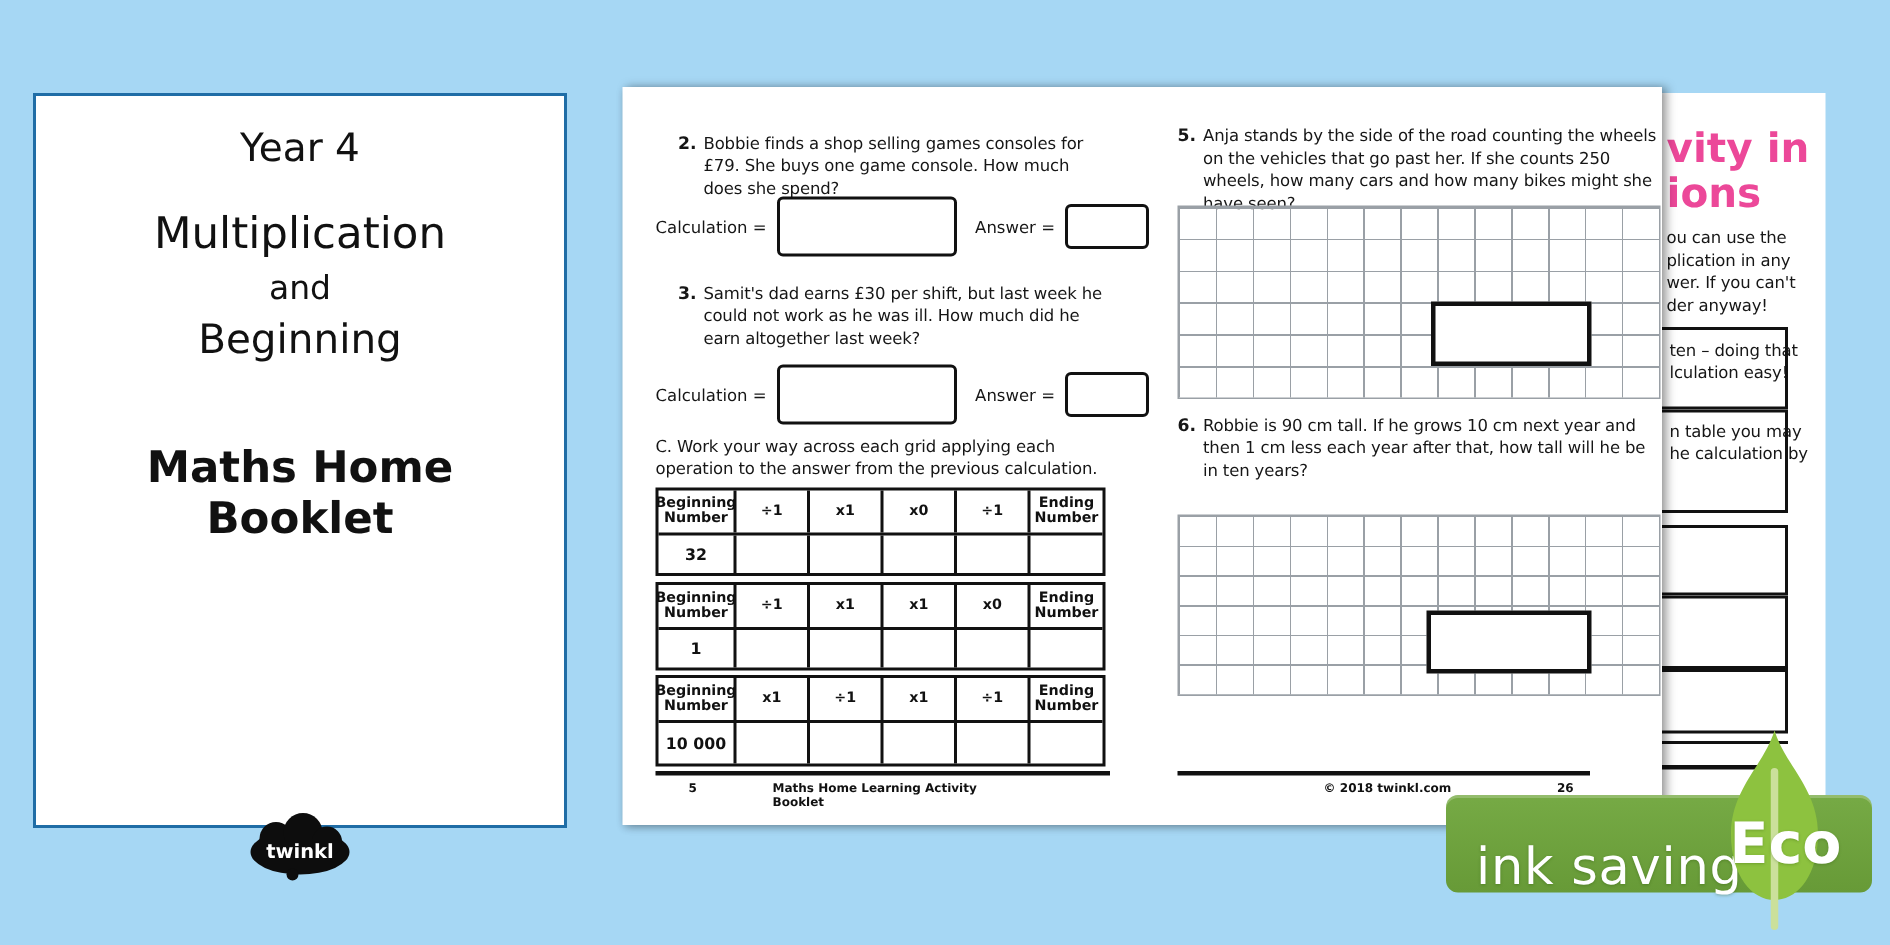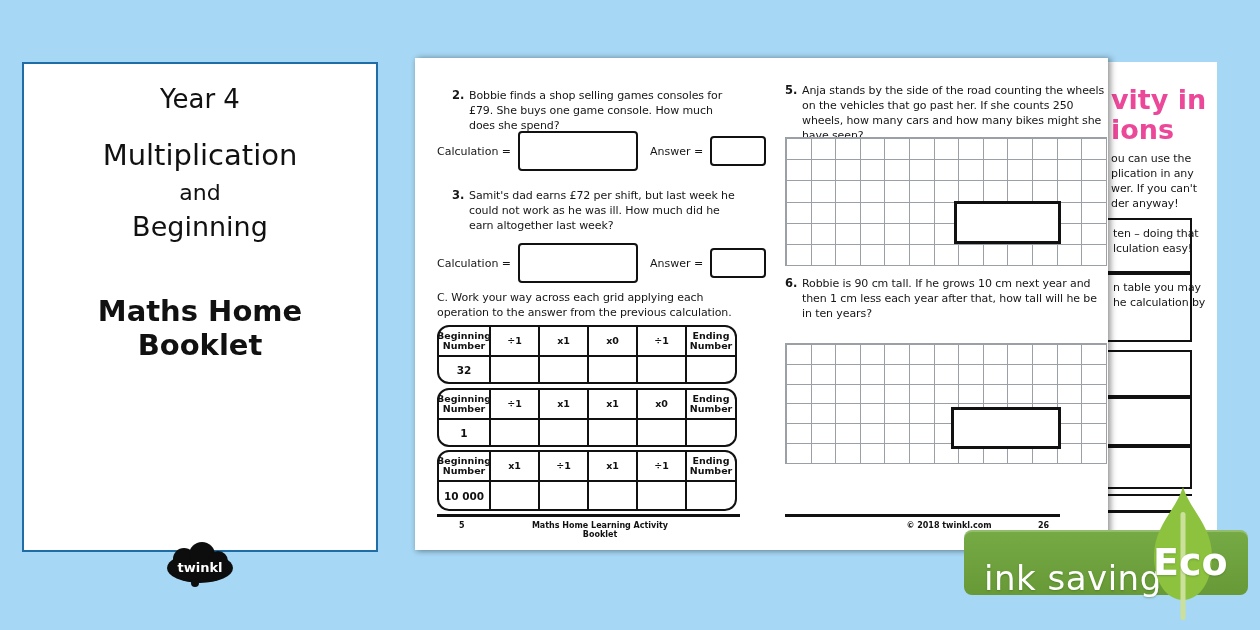--- a/index.html
+++ b/index.html
@@ -27,21 +27,21 @@
   .qnum{font-weight:bold;font-size:11.5px;width:17px;flex:none;line-height:15px;}
   .qtext{font-size:11px;line-height:15px;letter-spacing:-.1px;font-weight:500;}
   .calcrow{position:absolute;display:flex;align-items:center;color:#161616;}
   .calclabel{font-size:11px;margin-right:7px;}
   .calcbox{width:116px;height:36px;border:2.5px solid #111;border-radius:4px;background:#fff;}
   .anslabel{font-size:11px;margin:0 7px 0 12px;}
   .ansbox{width:52px;height:26px;border:2px solid #111;border-radius:4px;background:#fff;}
   .sectionc{position:absolute;left:437px;top:290px;width:320px;font-size:11px;line-height:15px;letter-spacing:-.1px;color:#161616;}
 
   
-  .ctable{position:absolute;left:437px;width:300px;border:2px solid #111;border-radius:12px;box-sizing:border-box;background:#fff;}
+  .ctable{position:absolute;left:437px;width:300px;border:2px solid #111;border-radius:0;box-sizing:border-box;background:#fff;}
   .ctr{display:flex;}
   .cth{height:28px;border-bottom:2px solid #111;}
   .ctv{height:25px;}
   .ctd{box-sizing:border-box;border-left:2px solid #111;display:flex;align-items:center;justify-content:center;text-align:center;font-size:9.5px;font-weight:bold;line-height:10px;color:#111;}
   .ctd:first-child{border-left:none;}
   .c0{width:50px;}.cm{width:49px;}.c5{flex:1;}
   .cval{font-size:10.5px;}
 
   
   .sqgrid{position:absolute;left:785px;width:320px;border:1px solid #9aa0a6;box-sizing:content-box;
@@ -108,21 +108,21 @@
 
     <div class="calcrow" style="left:22px;top:73px;">
       <span class="calclabel">Calculation =</span>
       <span class="calcbox"></span>
       <span class="anslabel">Answer =</span>
       <span class="ansbox"></span>
     </div>
 
     <div class="q" style="left:37px;top:130px;width:290px;">
       <div class="qnum">3.</div>
-      <div class="qtext" style="width:268px;">Samit's dad earns £72 per shift, but last week he could not work as he was ill. How much did he earn altogether last week?</div>
+      <div class="qtext" style="width:268px;">Samit's dad earns £30 per shift, but last week he could not work as he was ill. How much did he earn altogether last week?</div>
     </div>
 
     <div class="calcrow" style="left:22px;top:185px;">
       <span class="calclabel">Calculation =</span>
       <span class="calcbox"></span>
       <span class="anslabel">Answer =</span>
       <span class="ansbox"></span>
     </div>
 
     <div class="sectionc" style="left:22px;top:232px;">C. Work your way across each grid applying each operation to the answer from the previous calculation.</div>
@@ -179,42 +179,42 @@
         <div class="ctd cm"></div>
         <div class="ctd cm"></div>
         <div class="ctd cm"></div>
         <div class="ctd cm"></div>
         <div class="ctd c5"></div>
       </div>
     </div>
 
     <div class="footrule" style="left:22px;top:456px;width:303px;"></div>
     <div class="foot" style="left:44px;top:463px;">5</div>
-    <div class="foot" style="left:100px;top:463px;width:170px;text-align:center;">Maths Home Learning Activity Booklet</div>
+    <div class="foot" style="left:100px;top:463px;width:170px;text-align:left;">Maths Home Learning Activity Booklet</div>
 
     <div class="q" style="left:370px;top:25px;width:325px;">
       <div class="qnum">5.</div>
       <div class="qtext" style="width:305px;">Anja stands by the side of the road counting the wheels on the vehicles that go past her. If she counts 250 wheels, how many cars and how many bikes might she have seen?</div>
     </div>
 
     <div class="sqgrid" style="left:370px;top:79px;height:127px;">
       <div class="gridans" style="left:168px;top:63px;width:107px;height:43px;"></div>
     </div>
 
     <div class="q" style="left:370px;top:218px;width:325px;">
       <div class="qnum">6.</div>
       <div class="qtext" style="width:305px;">Robbie is 90 cm tall. If he grows 10 cm next year and then 1 cm less each year after that, how tall will he be in ten years?</div>
     </div>
 
     <div class="sqgrid" id="grid6" style="left:370px;top:285px;height:119px;">
       <div class="gridans" style="left:165px;top:63px;width:110px;height:42px;"></div>
     </div>
 
     <div class="footrule" style="left:370px;top:456px;width:275px;"></div>
-    <div class="foot" style="left:464px;top:463px;width:140px;text-align:center;">© 2018 twinkl.com</div>
+    <div class="foot" style="left:440px;top:463px;width:140px;text-align:center;">© 2018 twinkl.com</div>
     <div class="foot" style="left:623px;top:463px;">26</div>
   </div>
 
   <div class="page" id="partial">
     <div class="pt" style="top:22px;">vity in</div>
     <div class="pt" style="top:52px;">ions</div>
 
     <div class="pb" style="top:90px;">ou can use the</div>
     <div class="pb" style="top:105px;">plication in any</div>
     <div class="pb" style="top:120px;">wer. If you can't</div>

